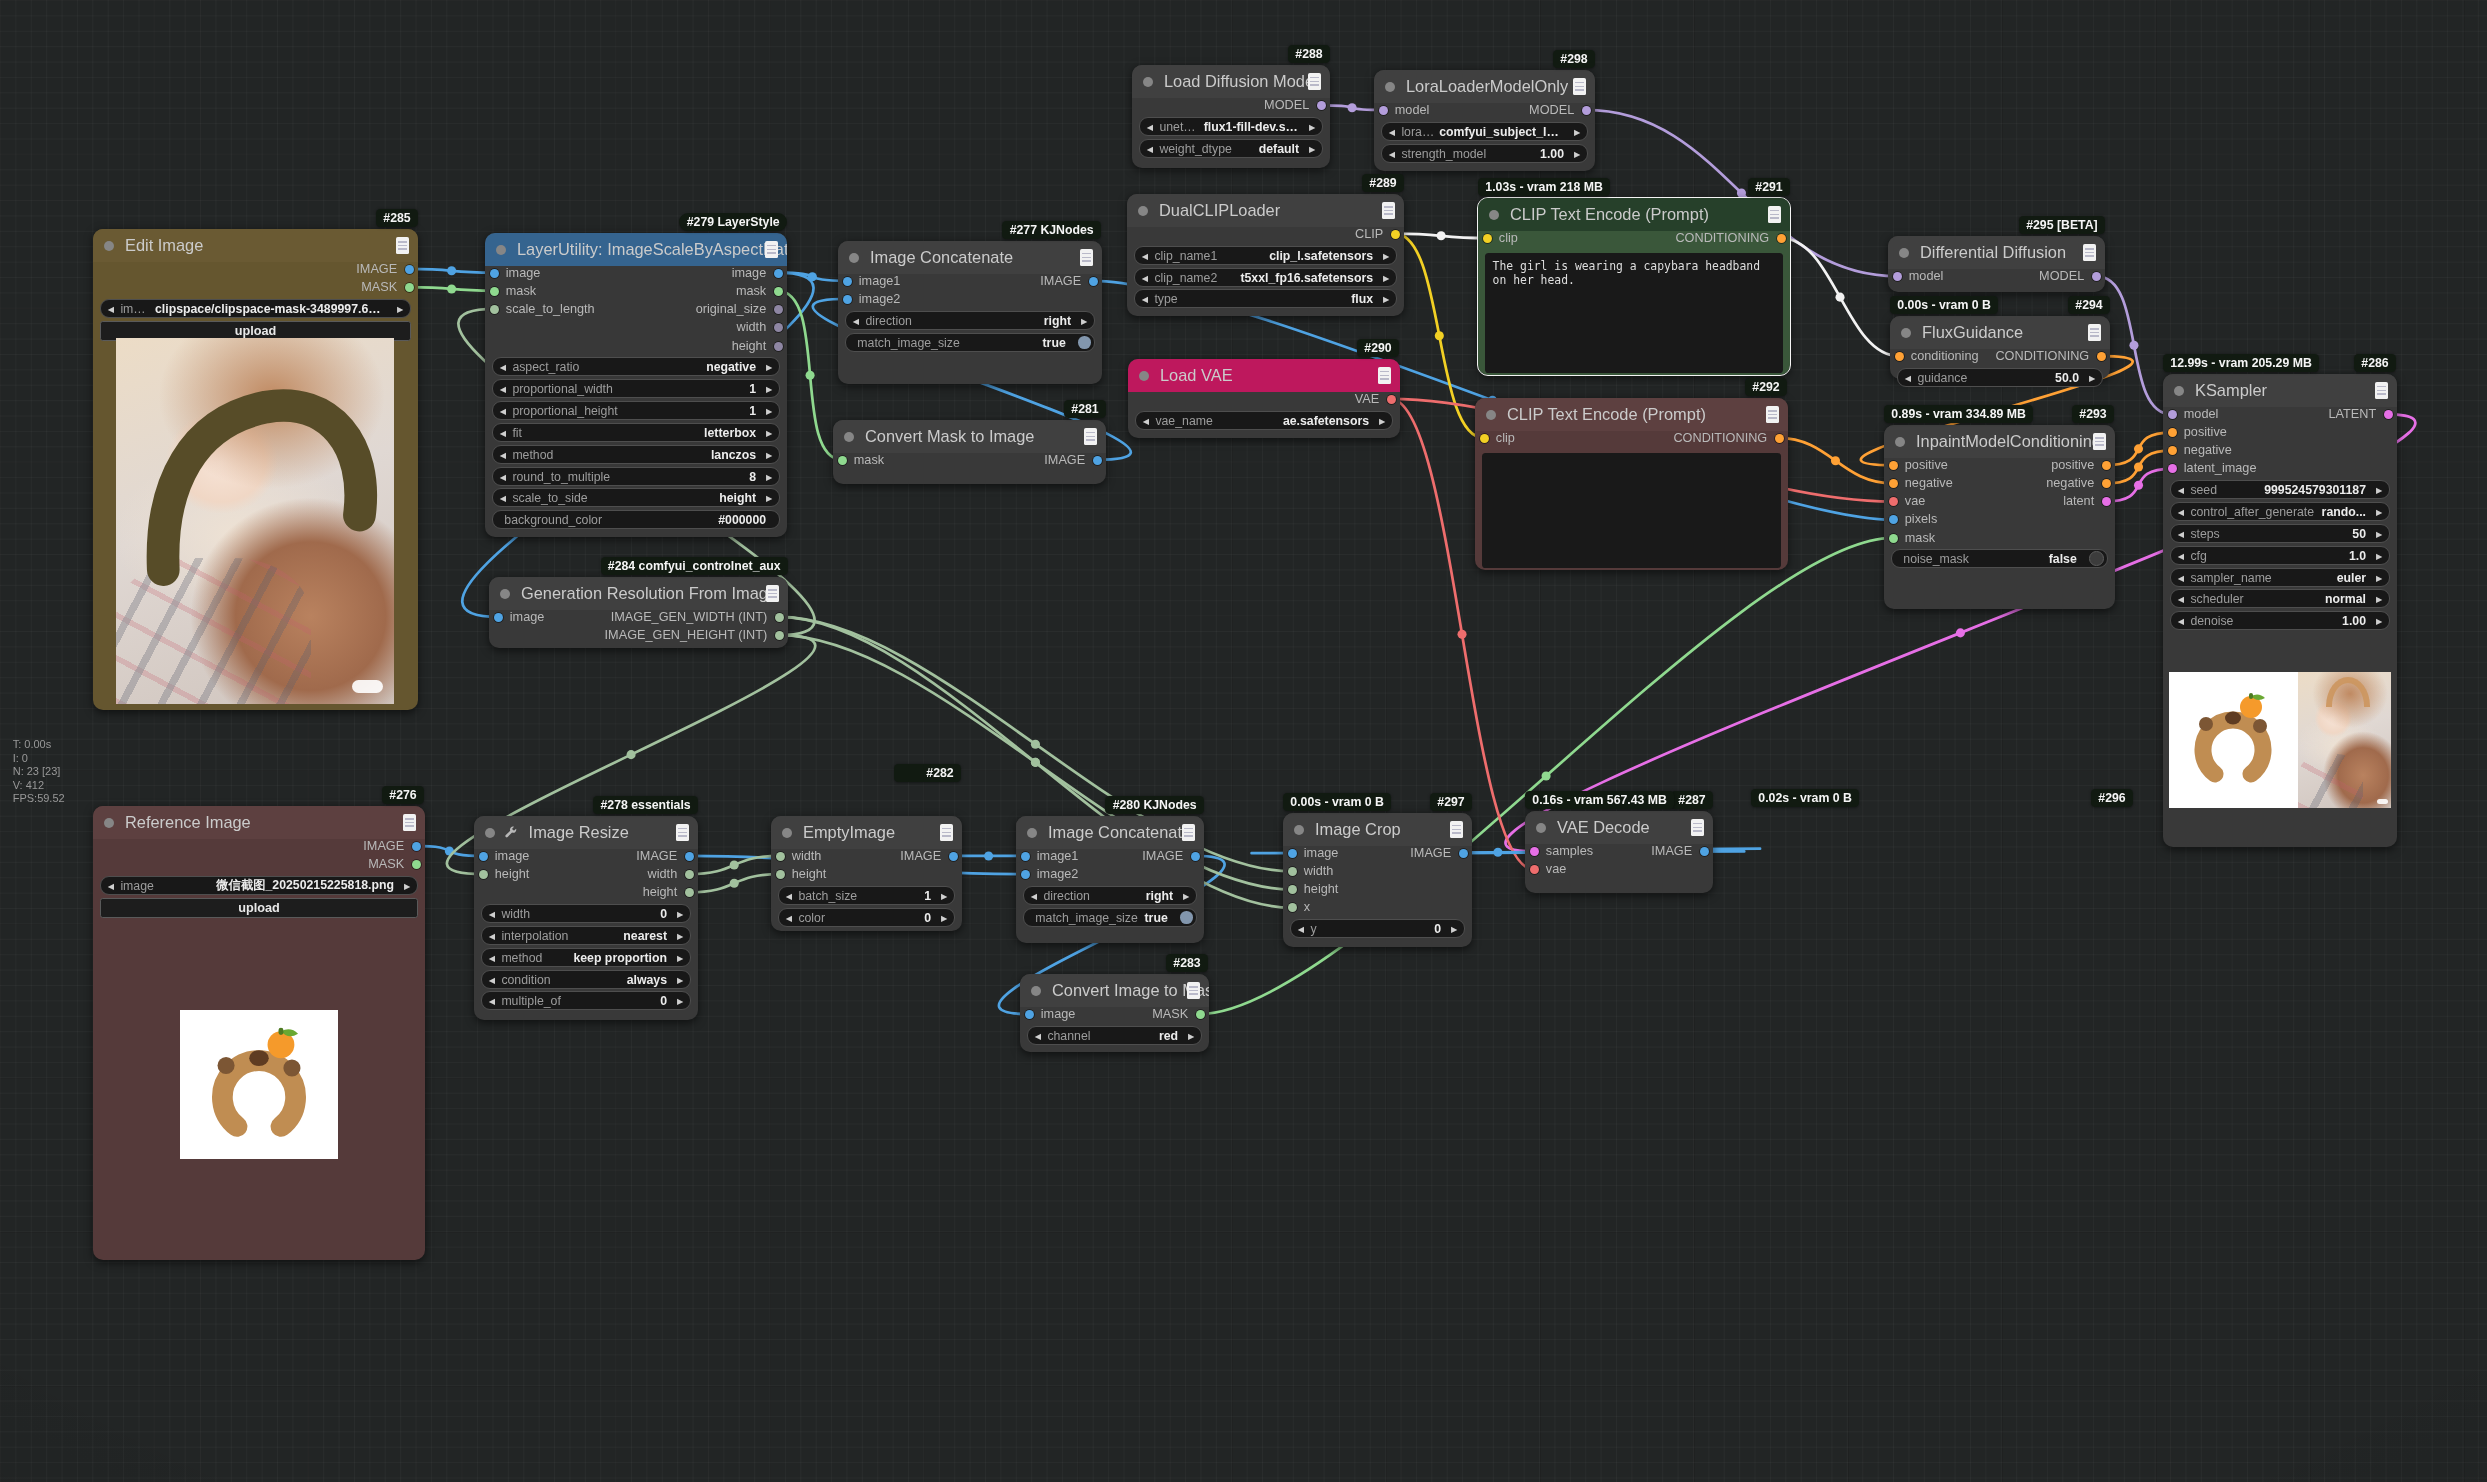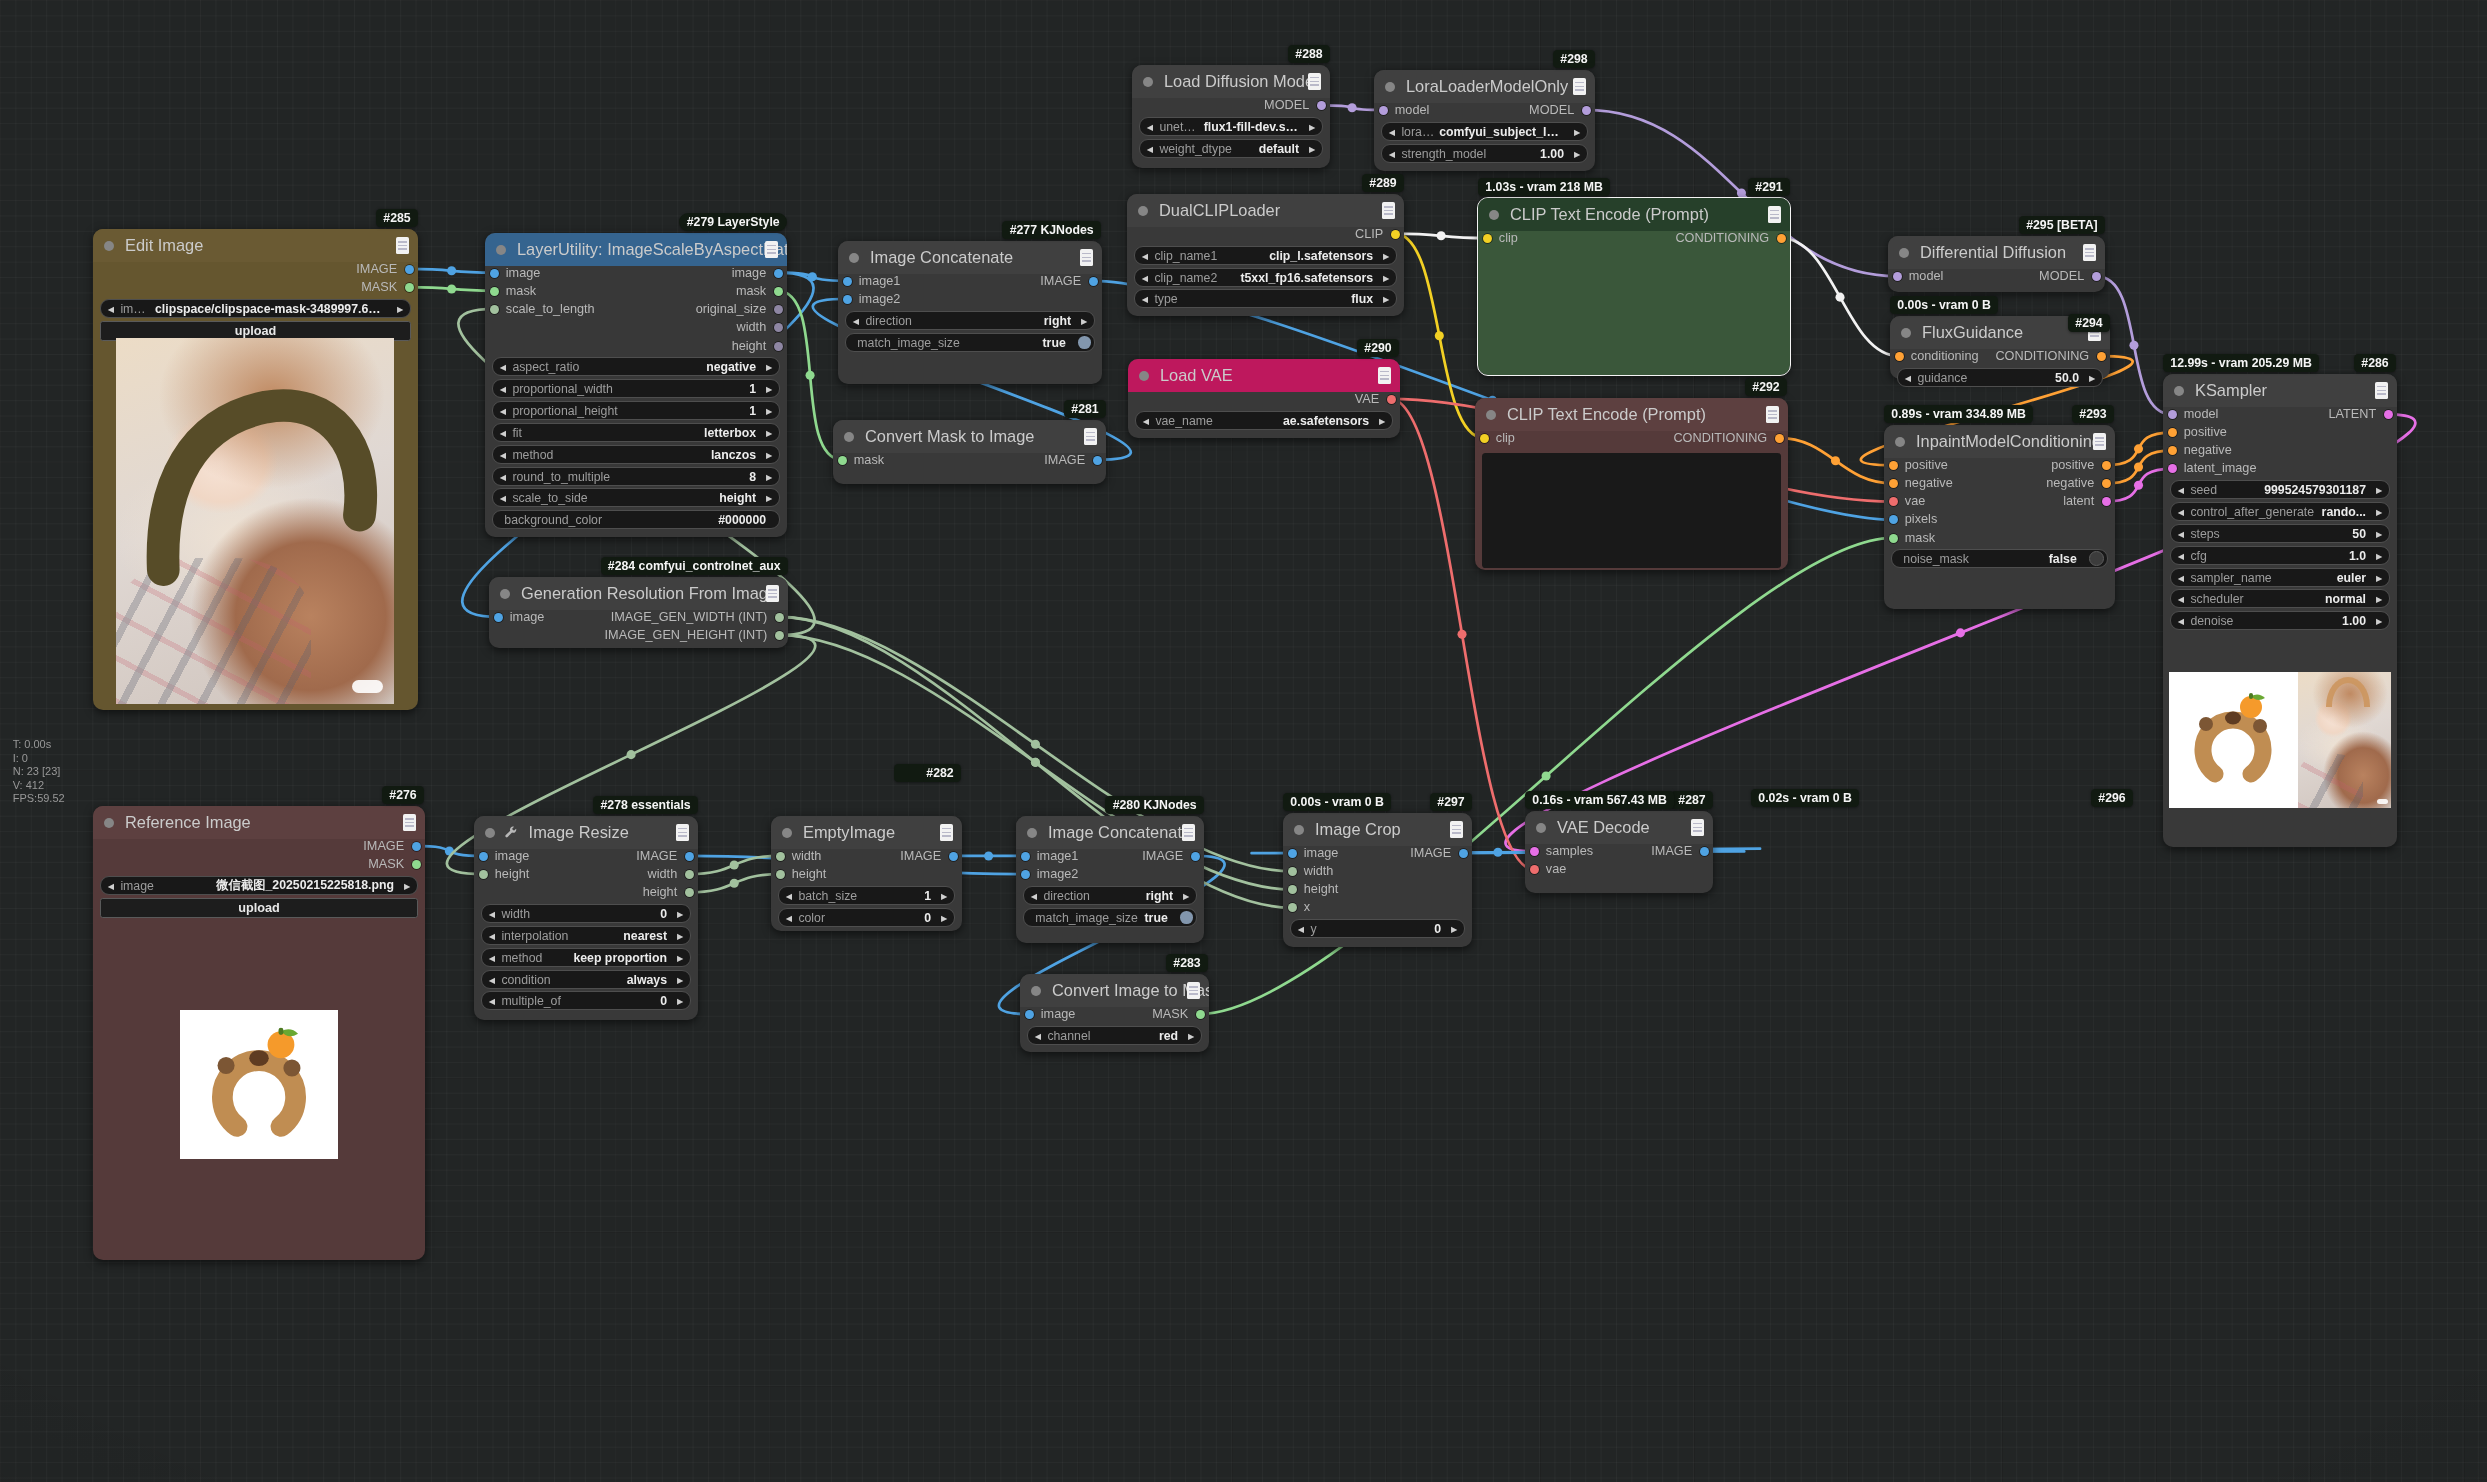--- a/index.html
+++ b/index.html
@@ -604,20 +604,21 @@
           <span class="docicon"></span>
         </div>
         <div class="slot in" style="top: 32px;">
           <span class="pdot" style="background:#f2d024"></span>
           <span class="plabel">clip</span>
         </div>
         <div class="slot out" style="top: 32px;">
           <span class="pdot" style="background:#ffa135"></span>
           <span class="plabel">CONDITIONING</span>
         </div>
+        <div class="ntext" style="top: 55px; height: 109px;">The girl is wearing a capybara headband on her head.</div>
       </div>
       <div class="node" style="left: 1475px; top: 398px; width: 313px; height: 172px; background: rgb(85, 58, 58);">
         <div class="nheader" style="background: rgb(93, 64, 64);">
           <span class="ndot"></span>
           <span class="ntitle">CLIP Text Encode (Prompt)</span>
           <span class="docicon"></span>
         </div>
         <div class="slot in" style="top: 32px;">
           <span class="pdot" style="background:#f2d024"></span>
           <span class="plabel">clip</span>
@@ -871,21 +872,21 @@
     <div class="badge" style="right: 1283px; top: 796px;">#280 KJNodes</div>
     <div class="badge" style="right: 1279px; top: 954px;">#283</div>
     <div class="badge" style="right: 1157px; top: 45px;">#288</div>
     <div class="badge" style="right: 892px; top: 50px;">#298</div>
     <div class="badge" style="right: 1083px; top: 174px;">#289</div>
     <div class="badge" style="right: 1088px; top: 339px;">#290</div>
     <div class="badge" style="right: 697px; top: 178px;">#291</div>
     <div class="badge" style="left: 1478px; top: 178px;">1.03s - vram 218 MB</div>
     <div class="badge" style="right: 700px; top: 378px;">#292</div>
     <div class="badge" style="right: 382px; top: 216px;">#295 [BETA]</div>
-    <div class="badge" style="right: 377px; top: 314px;">#294</div>
+    <div class="badge" style="right: 377px; top: 296px;">#294</div>
     <div class="badge" style="left: 1890px; top: 296px;">0.00s - vram 0 B</div>
     <div class="badge" style="right: 373px; top: 405px;">#293</div>
     <div class="badge" style="left: 1884px; top: 405px;">0.89s - vram 334.89 MB</div>
     <div class="badge" style="right: 1015px; top: 793px;">#297</div>
     <div class="badge" style="left: 1283px; top: 793px;">0.00s - vram 0 B</div>
     <div class="badge" style="right: 774px; top: 791px;">#287</div>
     <div class="badge" style="left: 1525px; top: 791px;">0.16s - vram 567.43 MB</div>
     <div class="badge" style="right: 354px; top: 789px;">#296</div>
     <div class="badge" style="left: 1751px; top: 789px;">0.02s - vram 0 B</div>
     <div class="badge" style="right: 91px; top: 354px;">#286</div>

